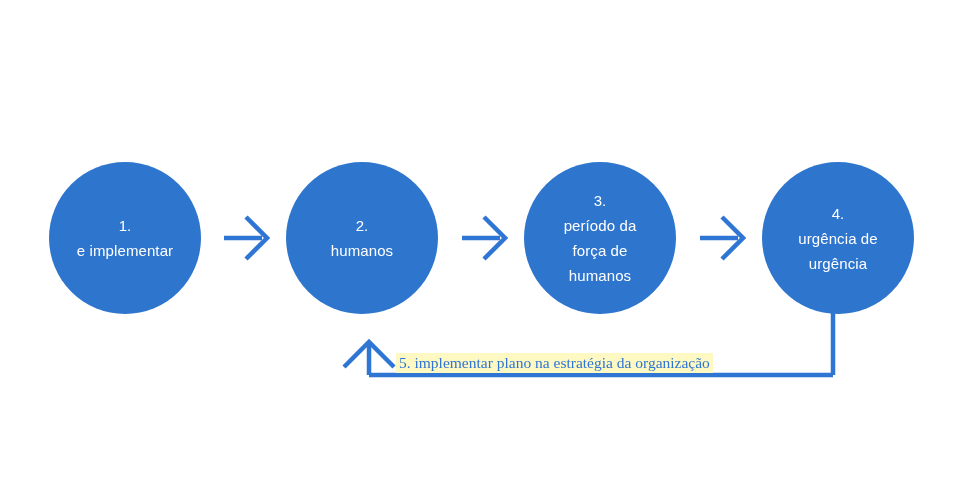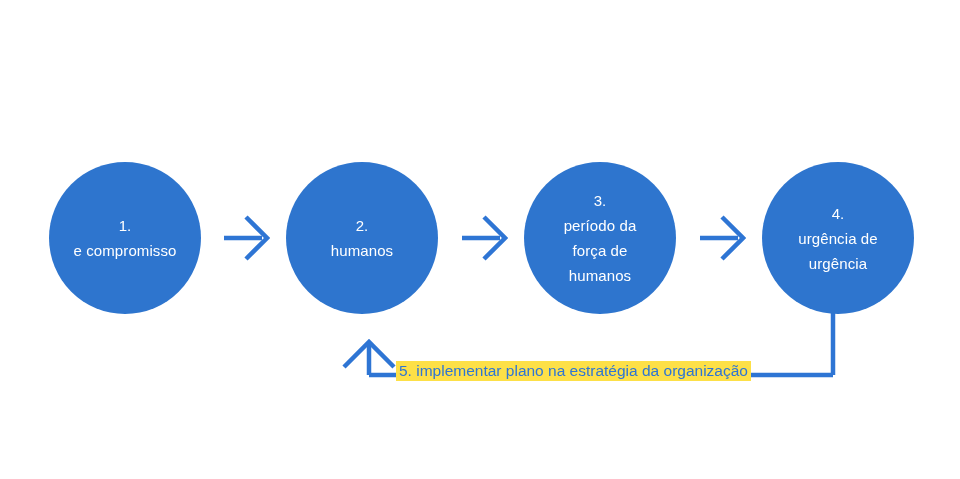--- a/index.html
+++ b/index.html
@@ -49,48 +49,49 @@
     position: absolute;
     left: 0;
     top: 0;
     width: 960px;
     height: 479px;
     pointer-events: none;
   }
   .feedback-label {
     position: absolute;
     left: 396px;
-    top: 361px;
+    top: 353px;
     font-size: 15.5px;
     line-height: 20px;
     color: #2E75D4;
     white-space: nowrap;
-    background: #fde047;
+    background: #fef9c3;
     padding: 0 3px;
+    font-family: Liberation Serif, serif;
   }
 </style>
 </head>
 <body>
 
 <div id="canvas">
 
   <svg class="feedback-wrap" viewBox="0 0 960 479" width="960" height="479" aria-hidden="true">
 
     <path d="M 833 311 L 833 375" stroke="#2E75D4" stroke-width="4.5" fill="none"></path>
 
     <path d="M 833 375 L 369 375" stroke="#2E75D4" stroke-width="4.5" fill="none"></path>
 
     <path d="M 369 375 L 369 345" stroke="#2E75D4" stroke-width="4.5" fill="none"></path>
 
     <path d="M 344 367 L 369 342 L 394 367" stroke="#2E75D4" stroke-width="4.5" fill="none" stroke-linecap="butt" stroke-linejoin="miter"></path>
   </svg>
 
   <div class="stage-node" style="left:49px; top:162px;">
     <span class="stage-line">1.</span>
-    <span class="stage-line">e compromisso</span>
+    <span class="stage-line">e implementar</span>
   </div>
 
   <svg class="connector" style="left:224px;" viewBox="0 0 46 60" aria-hidden="true">
     <path d="M 0 30 L 38 30" stroke="#2E75D4" stroke-width="4.5" fill="none"></path>
     <path d="M 22 9 L 43 30 L 22 51" stroke="#2E75D4" stroke-width="4.5" fill="none" stroke-linecap="butt" stroke-linejoin="miter"></path>
   </svg>
 
   <div class="stage-node" style="left:286px; top:162px;">
     <span class="stage-line">2.</span>
     <span class="stage-line">humanos</span>

